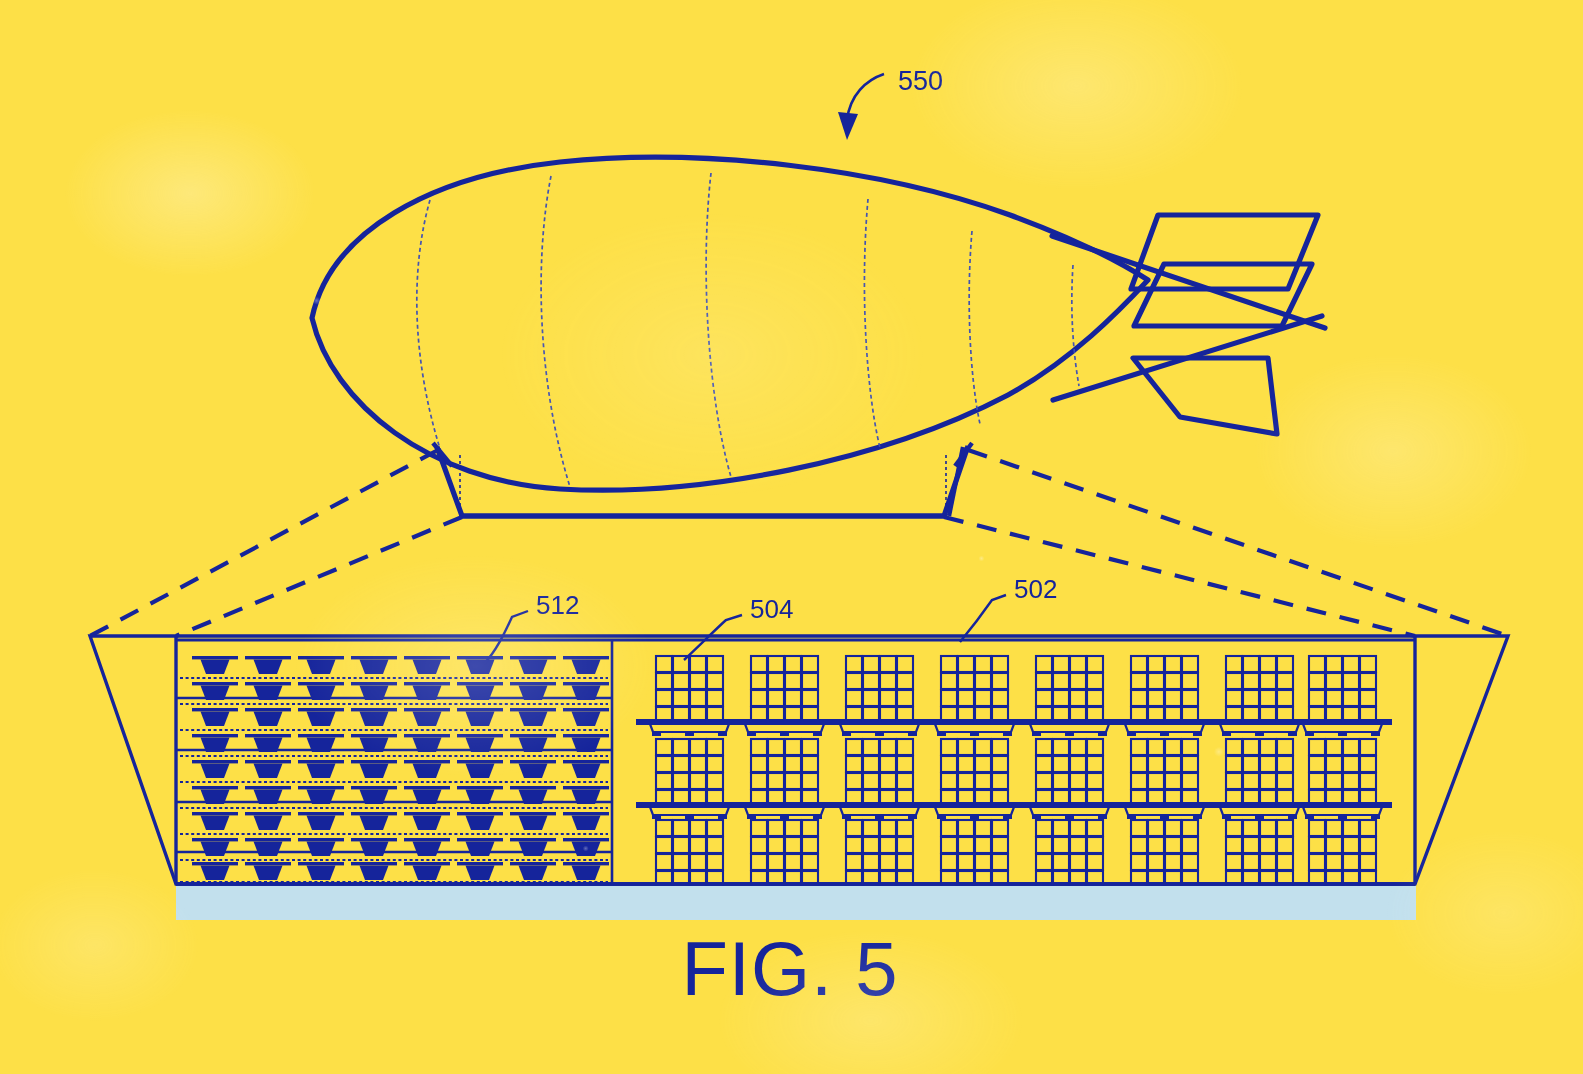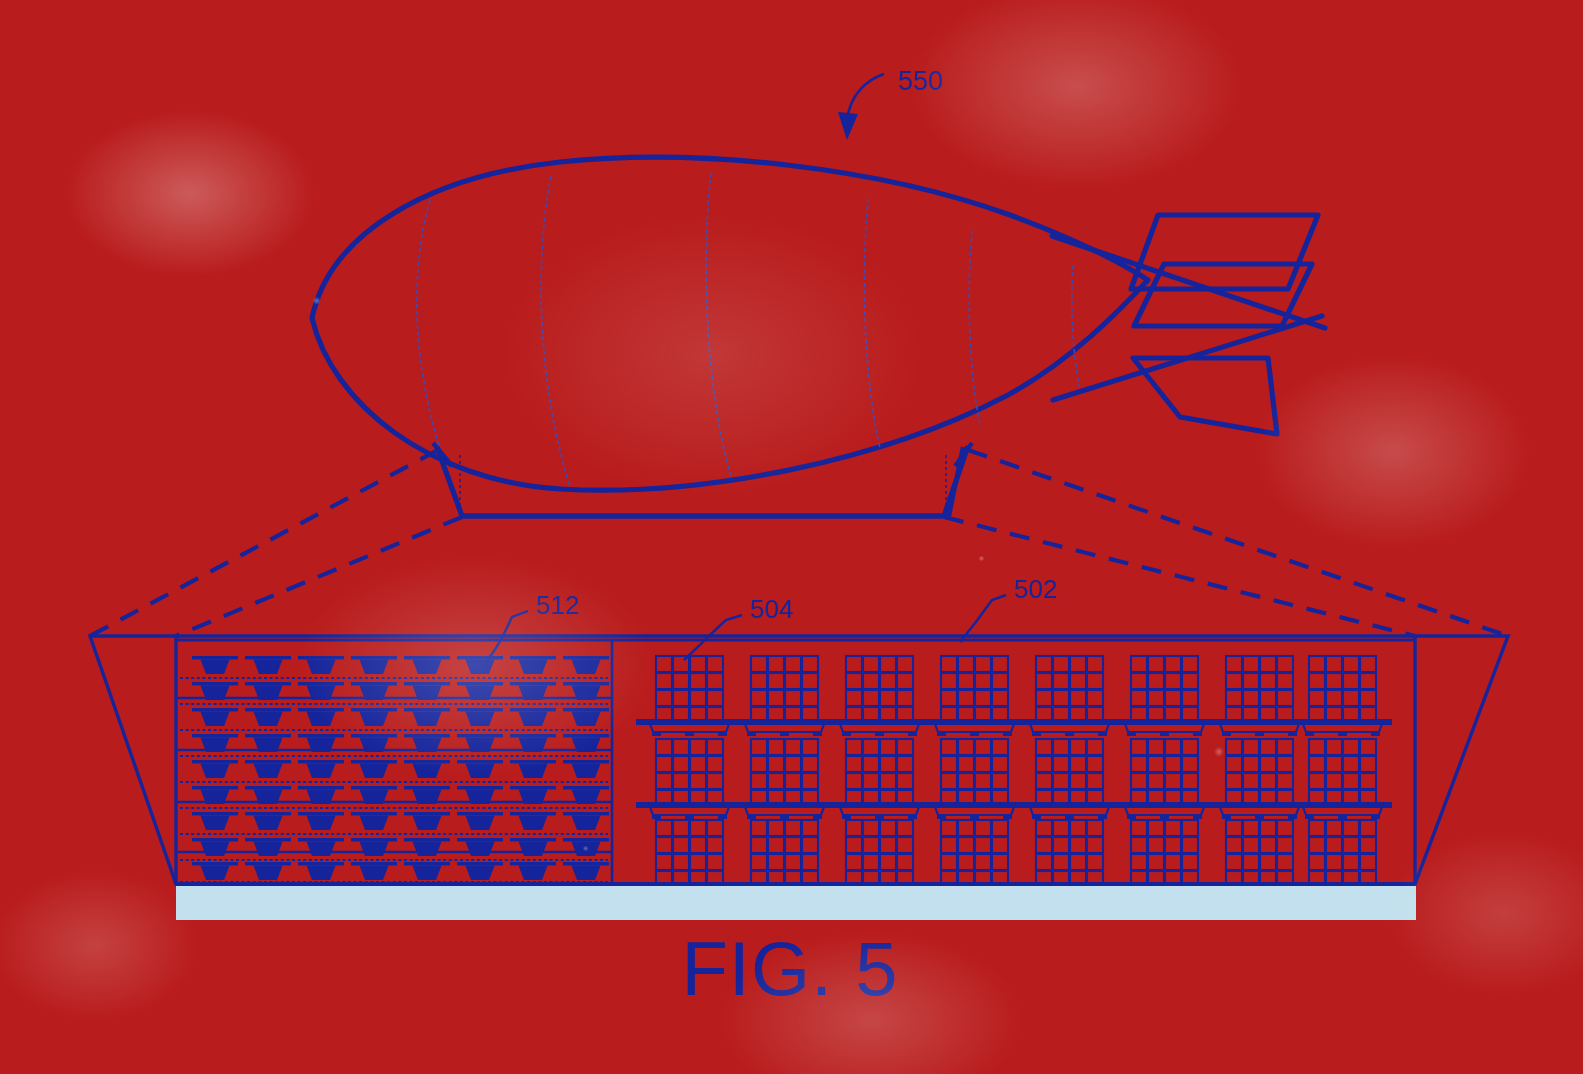--- a/index.html
+++ b/index.html
@@ -6,21 +6,21 @@
   html, body {
     margin: 0;
     padding: 0;
     background: #ffffff;
   }
   #root {
     position: relative;
     width: 1583px;
     height: 1074px;
     overflow: hidden;
-    background: #b91c1c;
+    background: #fde047;
     font-family: "Liberation Sans", sans-serif;
     text-align: right;
   }
   
   #grain {
     position: absolute;
     inset: 0;
     pointer-events: none;
     opacity: 0.55;
     background:

